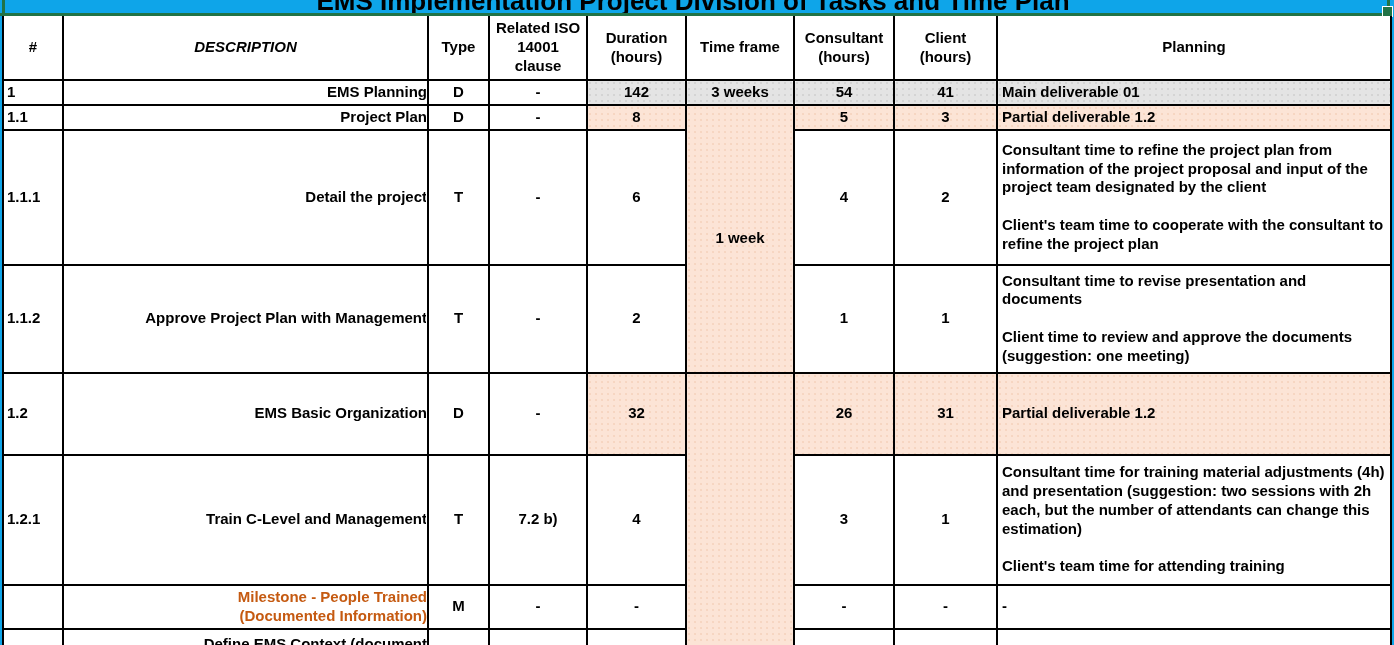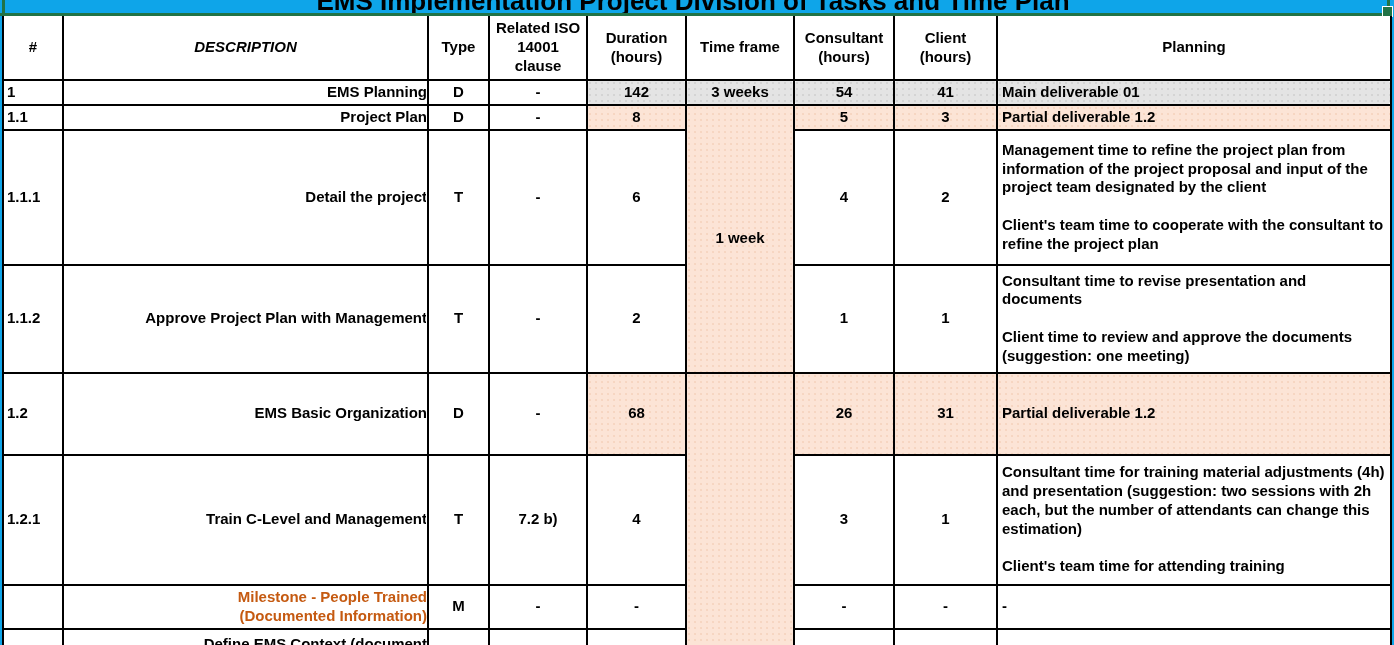--- a/index.html
+++ b/index.html
@@ -139,42 +139,42 @@
         <td class="c-comments fill-peach">Partial deliverable 1.2</td>
       </tr>
       <tr class="h-r2">
         <td class="c-num">1.1.1</td>
         <td class="c-desc ind-2">Detail the project</td>
         <td class="c-center">T</td>
         <td class="c-center">-</td>
         <td class="c-center">6</td>
         <td class="c-center">4</td>
         <td class="c-center">2</td>
-        <td class="c-comments">Management time to refine the project plan from information of the project proposal and input of the project team designated by the client
+        <td class="c-comments">Consultant time to refine the project plan from information of the project proposal and input of the project team designated by the client
 
 Client's team time to cooperate with the consultant to refine the project plan</td>
       </tr>
       <tr class="h-r3">
         <td class="c-num">1.1.2</td>
         <td class="c-desc ind-2">Approve Project Plan with Management</td>
         <td class="c-center">T</td>
         <td class="c-center">-</td>
         <td class="c-center">2</td>
         <td class="c-center">1</td>
         <td class="c-center">1</td>
         <td class="c-comments">Consultant time to revise presentation and documents
 
 Client time to review and approve the documents (suggestion: one meeting)</td>
       </tr>
       <tr class="h-r4">
         <td class="c-num">1.2</td>
         <td class="c-desc ind-1">EMS Basic Organization</td>
         <td class="c-center">D</td>
         <td class="c-center">-</td>
-        <td class="c-center fill-peach">68</td>
+        <td class="c-center fill-peach">32</td>
         <td class="c-center fill-peach" rowspan="4"></td>
         <td class="c-center fill-peach">26</td>
         <td class="c-center fill-peach">31</td>
         <td class="c-comments fill-peach">Partial deliverable 1.2</td>
       </tr>
       <tr class="h-r5">
         <td class="c-num">1.2.1</td>
         <td class="c-desc ind-2">Train C-Level and Management</td>
         <td class="c-center">T</td>
         <td class="c-center">7.2 b)</td>

